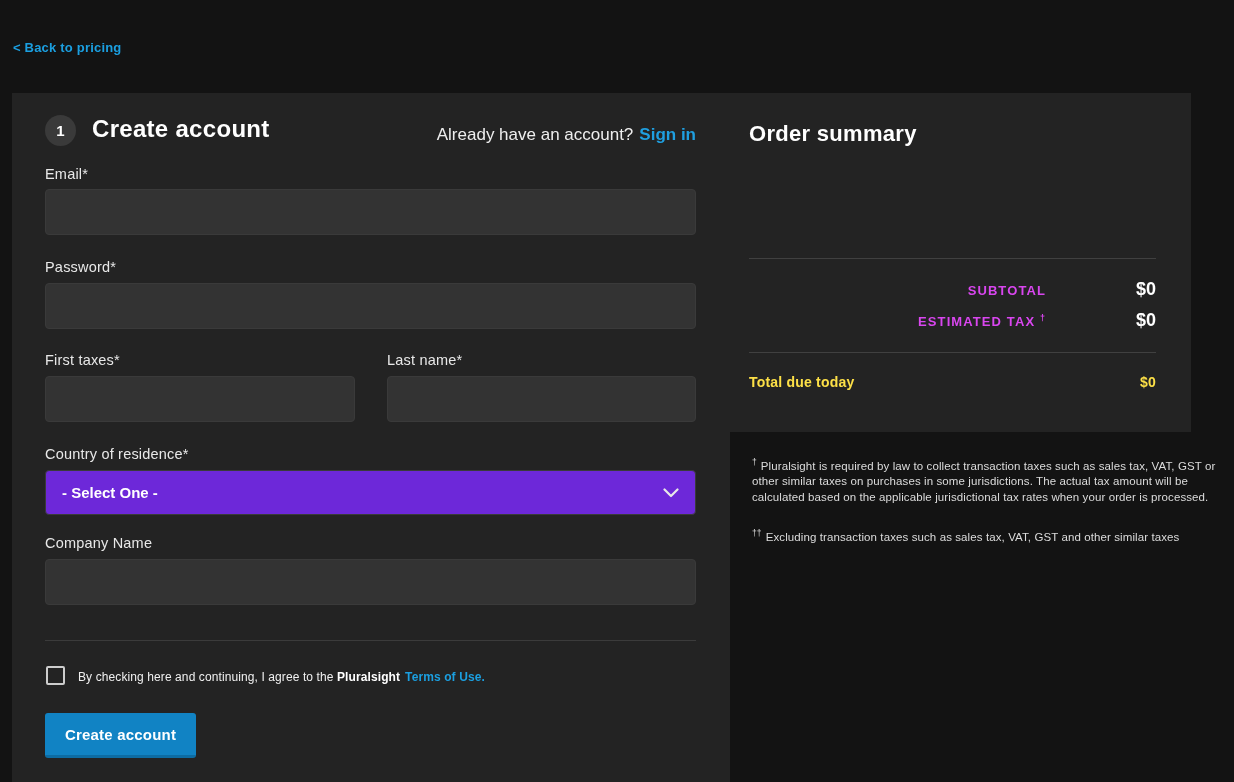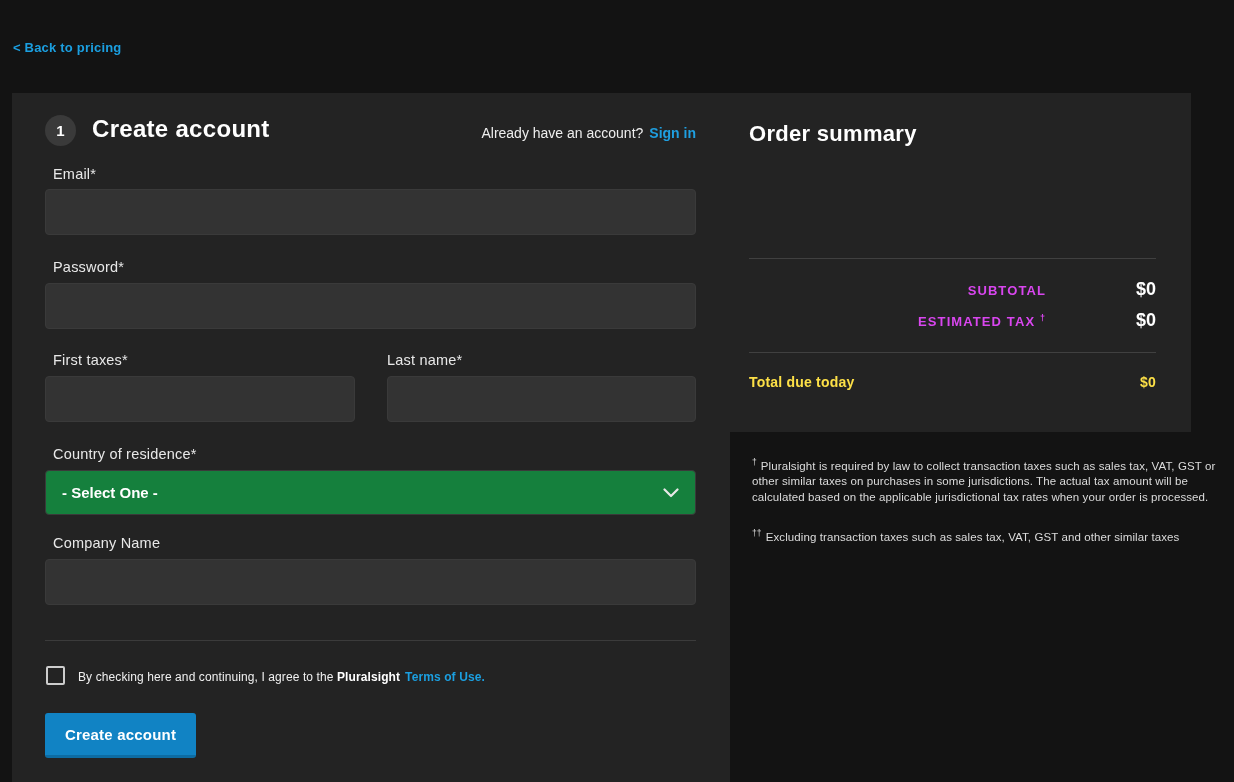--- a/index.html
+++ b/index.html
@@ -28,40 +28,40 @@
     background: #3a3a3a; color: #fff;
     font-size: 15px; font-weight: bold;
     display: flex; align-items: center; justify-content: center;
   }
   .form-title {
     position: absolute; left: 80px; top: 22px;
     font-size: 24px; font-weight: bold; color: #fff; letter-spacing: .3px;
   }
   .signin-row {
     position: absolute; right: 34px; top: 32px;
-    font-size: 14px; color: #eeeeee;
+    font-size: 17px; color: #eeeeee;
   }
   .signin-row .signin-link { color: #1f9fe0; font-weight: bold; margin-left: 6px; cursor: pointer; text-decoration: none; }
   .field-label {
-    position: absolute; left: 41px;
+    position: absolute; left: 33px;
     font-size: 14.5px; color: #e8e8e8; letter-spacing: .2px;
   }
   .text-input {
     position: absolute; left: 33px;
     width: 651px; height: 46px;
     background: #333333; border: 1px solid #3a3a3a; border-radius: 4px;
     color: #ffffff; font-size: 15px; padding: 0 12px;
     font-family: "Liberation Sans", "DejaVu Sans", sans-serif;
     outline: none;
   }
   .half { width: 310px; }
   .select-box {
     position: absolute; left: 33px; top: 377px;
     width: 651px; height: 45px;
-    background: #15803d; border: 1px solid #3a3a3a; border-radius: 4px;
+    background: #6d28d9; border: 1px solid #3a3a3a; border-radius: 4px;
     display: flex; align-items: center; justify-content: space-between;
     padding: 0 16px; cursor: pointer;
   }
   .select-box .select-value { font-size: 15px; font-weight: bold; color: #ffffff; }
   .divider-form {
     position: absolute; left: 33px; top: 547px;
     width: 651px; height: 1px; background: #3b3b3b;
   }
   .checkbox {
     position: absolute; left: 34px; top: 573px;

